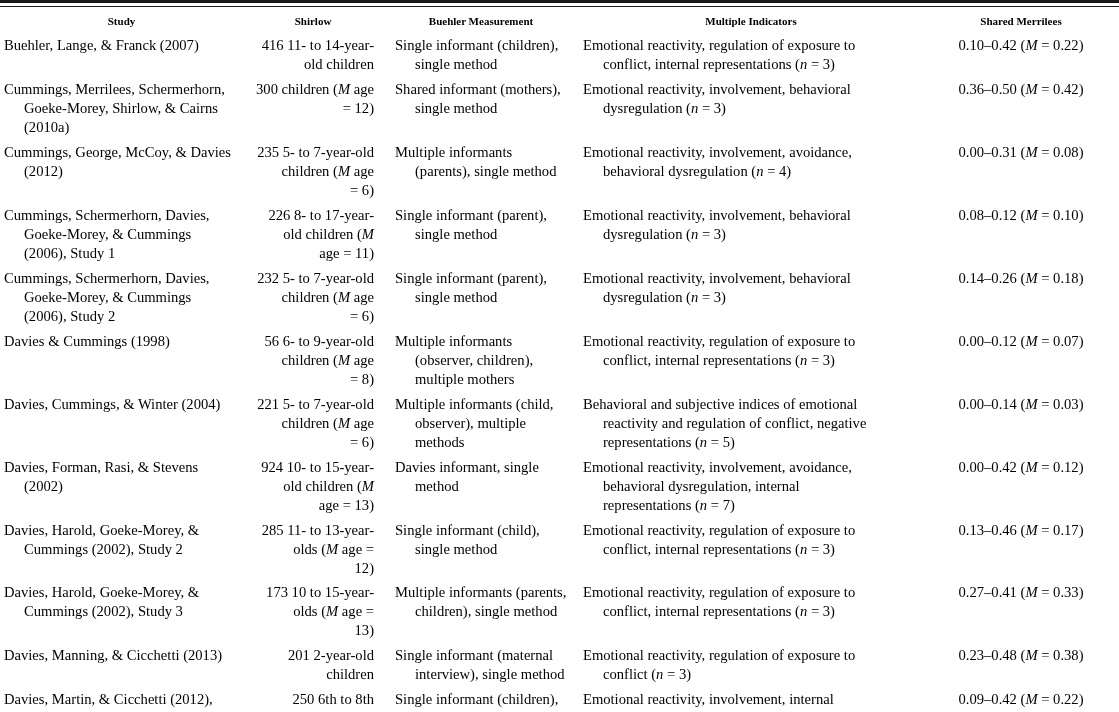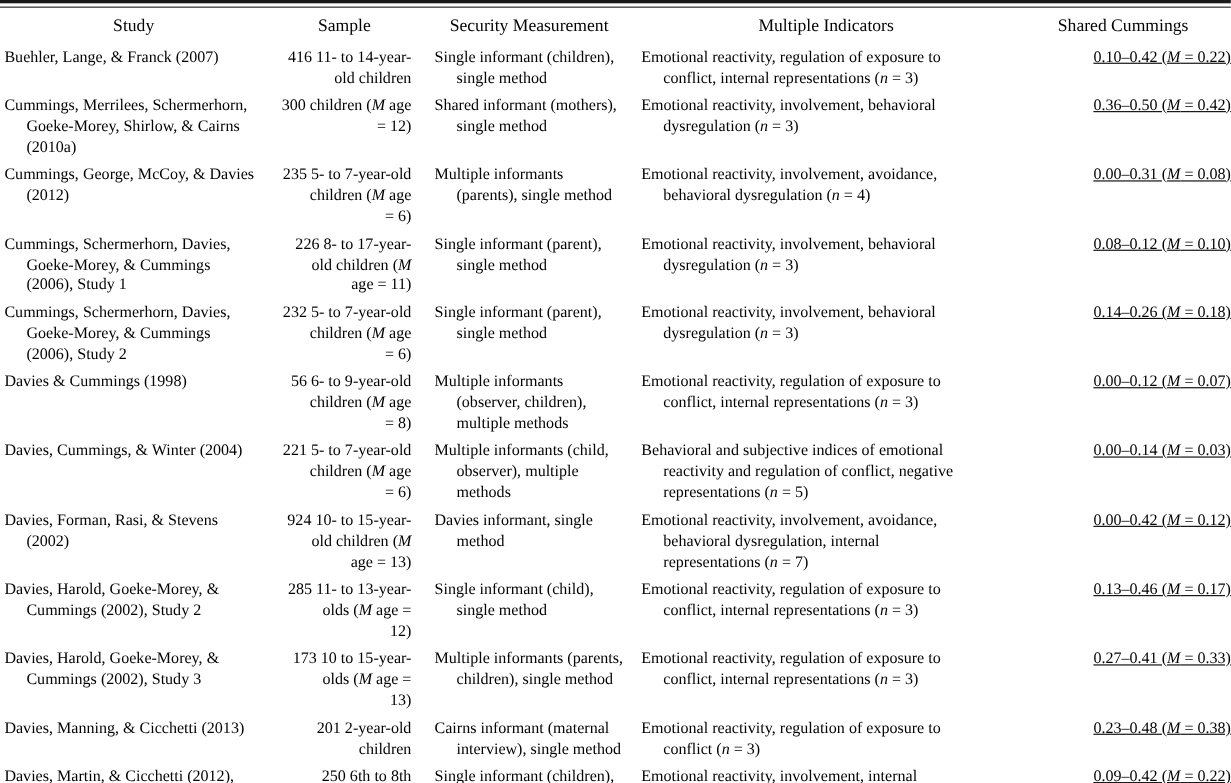--- a/index.html
+++ b/index.html
@@ -30,25 +30,25 @@
 
   table.apa {
     width: 1119px;
     border-collapse: collapse;
     table-layout: fixed;
     font-size: 14.6px;
     line-height: 1.30;
   }
 
   table.apa th {
-    font-weight: normal;
+    font-weight: bold;
     text-align: center;
     padding: 7px 0 8px 0;
     vertical-align: bottom;
-    font-size: 16px;
+    font-size: 11px;
   }
 
   table.apa td {
     vertical-align: top;
     padding: 0 0 6px 0;
   }
 
   
   col.c-study { width: 243px; }
   col.c-sample { width: 140px; }
@@ -78,24 +78,23 @@
     width: 176px;
     margin-left: 8px;
   }
 
   .cell-indic { }
   .cell-indic .hang {
     width: 312px;
   }
 
   .cell-var {
-    text-align: right;
+    text-align: center;
     padding-right: 2px;
     white-space: nowrap;
-    text-decoration: underline;
   }
 
   
   th.h-study { padding-right: 82px; }
   th.h-sample { padding-right: 2px; }
   th.h-measure { padding-right: 0px; }
   th.h-indic { padding-right: 6px; }
   th.h-var { padding-right: 2px; }
 
   i, .ital { font-style: italic; }
@@ -111,24 +110,24 @@
     <colgroup>
       <col class="c-study">
       <col class="c-sample">
       <col class="c-measure">
       <col class="c-indic">
       <col class="c-var">
     </colgroup>
     <thead>
       <tr>
         <th class="h-study">Study</th>
-        <th class="h-sample">Sample</th>
-        <th class="h-measure">Security Measurement</th>
+        <th class="h-sample">Shirlow</th>
+        <th class="h-measure">Buehler Measurement</th>
         <th class="h-indic">Multiple Indicators</th>
-        <th class="h-var">Shared Cummings</th>
+        <th class="h-var">Shared Merrilees</th>
       </tr>
     </thead>
     <tbody id="tbody">
         <tr>
           <td class="cell-study">
             <div class="hang">Buehler, Lange, &amp; Franck (2007)</div>
           </td>
           <td class="cell-sample">
             <div class="hang">416 11- to 14-year-old children</div>
           </td>
@@ -201,21 +200,21 @@
           <td class="cell-var">0.14–0.26 (<i>M</i> = 0.18)</td>
         </tr>
         <tr>
           <td class="cell-study">
             <div class="hang">Davies &amp; Cummings (1998)</div>
           </td>
           <td class="cell-sample">
             <div class="hang">56 6- to 9-year-old children (<i>M</i> age = 8)</div>
           </td>
           <td class="cell-measure">
-            <div class="hang">Multiple informants (observer, children), multiple methods</div>
+            <div class="hang">Multiple informants (observer, children), multiple mothers</div>
           </td>
           <td class="cell-indic">
             <div class="hang">Emotional reactivity, regulation of exposure to conflict, internal representations (<i>n</i> = 3)</div>
           </td>
           <td class="cell-var">0.00–0.12 (<i>M</i> = 0.07)</td>
         </tr>
         <tr>
           <td class="cell-study">
             <div class="hang">Davies, Cummings, &amp; Winter (2004)</div>
           </td>
@@ -276,21 +275,21 @@
           <td class="cell-var">0.27–0.41 (<i>M</i> = 0.33)</td>
         </tr>
         <tr>
           <td class="cell-study">
             <div class="hang">Davies, Manning, &amp; Cicchetti (2013)</div>
           </td>
           <td class="cell-sample">
             <div class="hang">201 2-year-old children</div>
           </td>
           <td class="cell-measure">
-            <div class="hang">Cairns informant (maternal interview), single method</div>
+            <div class="hang">Single informant (maternal interview), single method</div>
           </td>
           <td class="cell-indic">
             <div class="hang">Emotional reactivity, regulation of exposure to conflict (<i>n</i> = 3)</div>
           </td>
           <td class="cell-var">0.23–0.48 (<i>M</i> = 0.38)</td>
         </tr>
         <tr>
           <td class="cell-study">
             <div class="hang">Davies, Martin, &amp; Cicchetti (2012), Study 1</div>
           </td>

